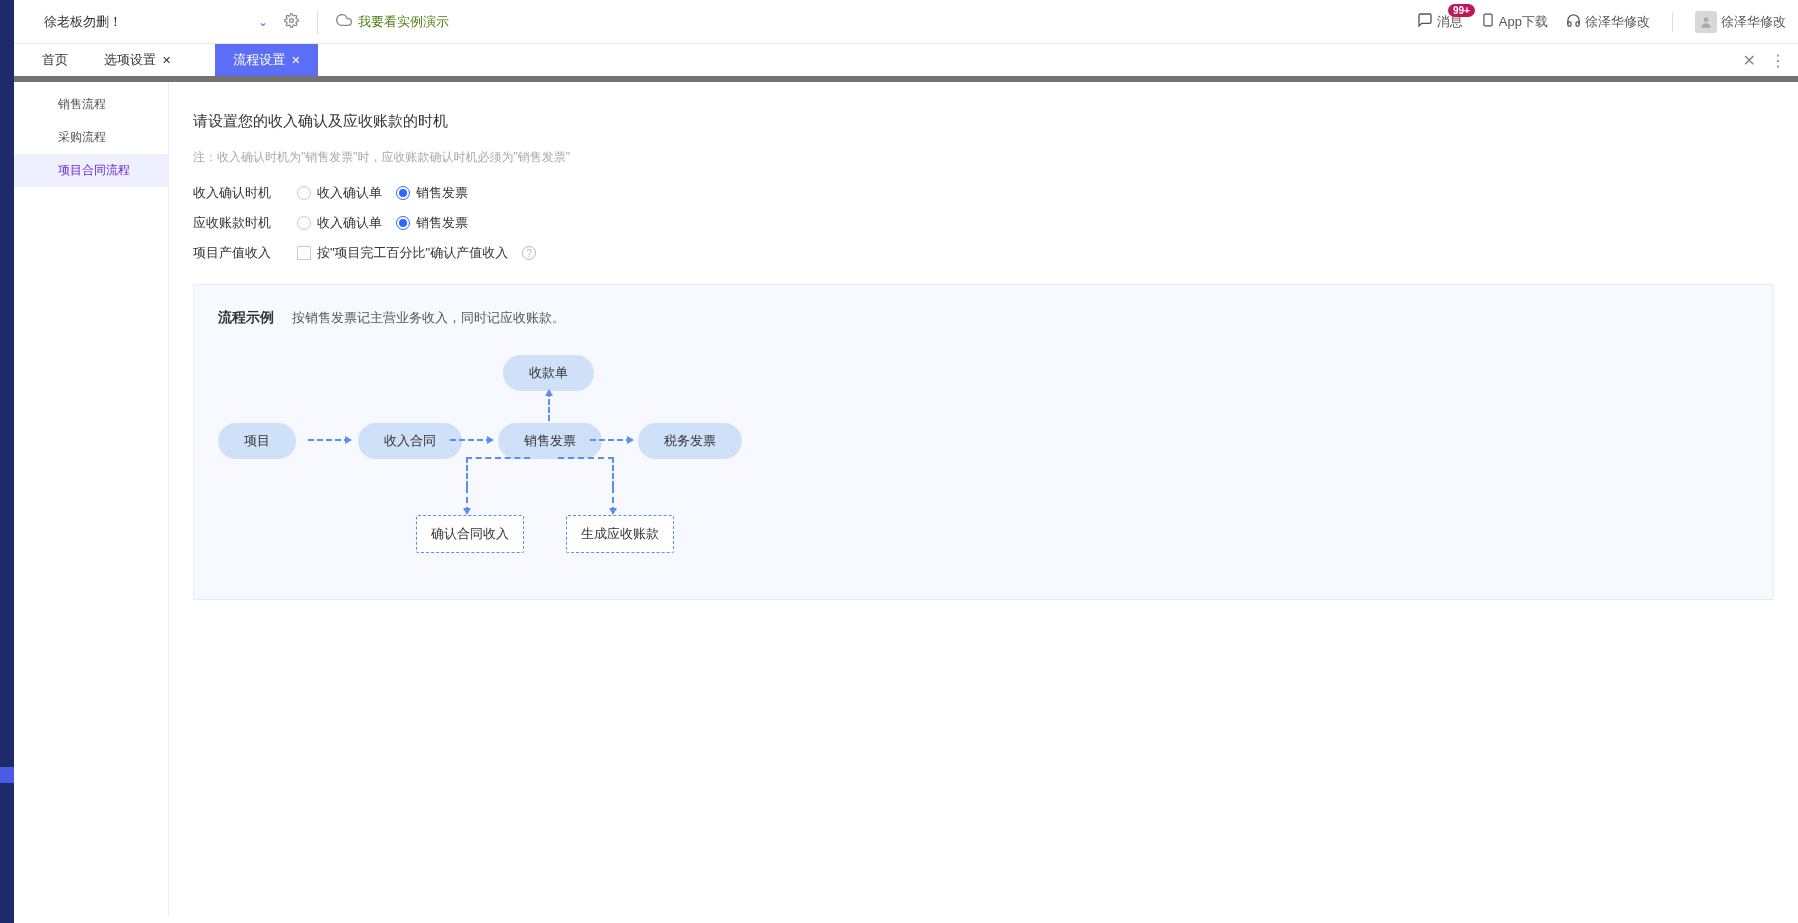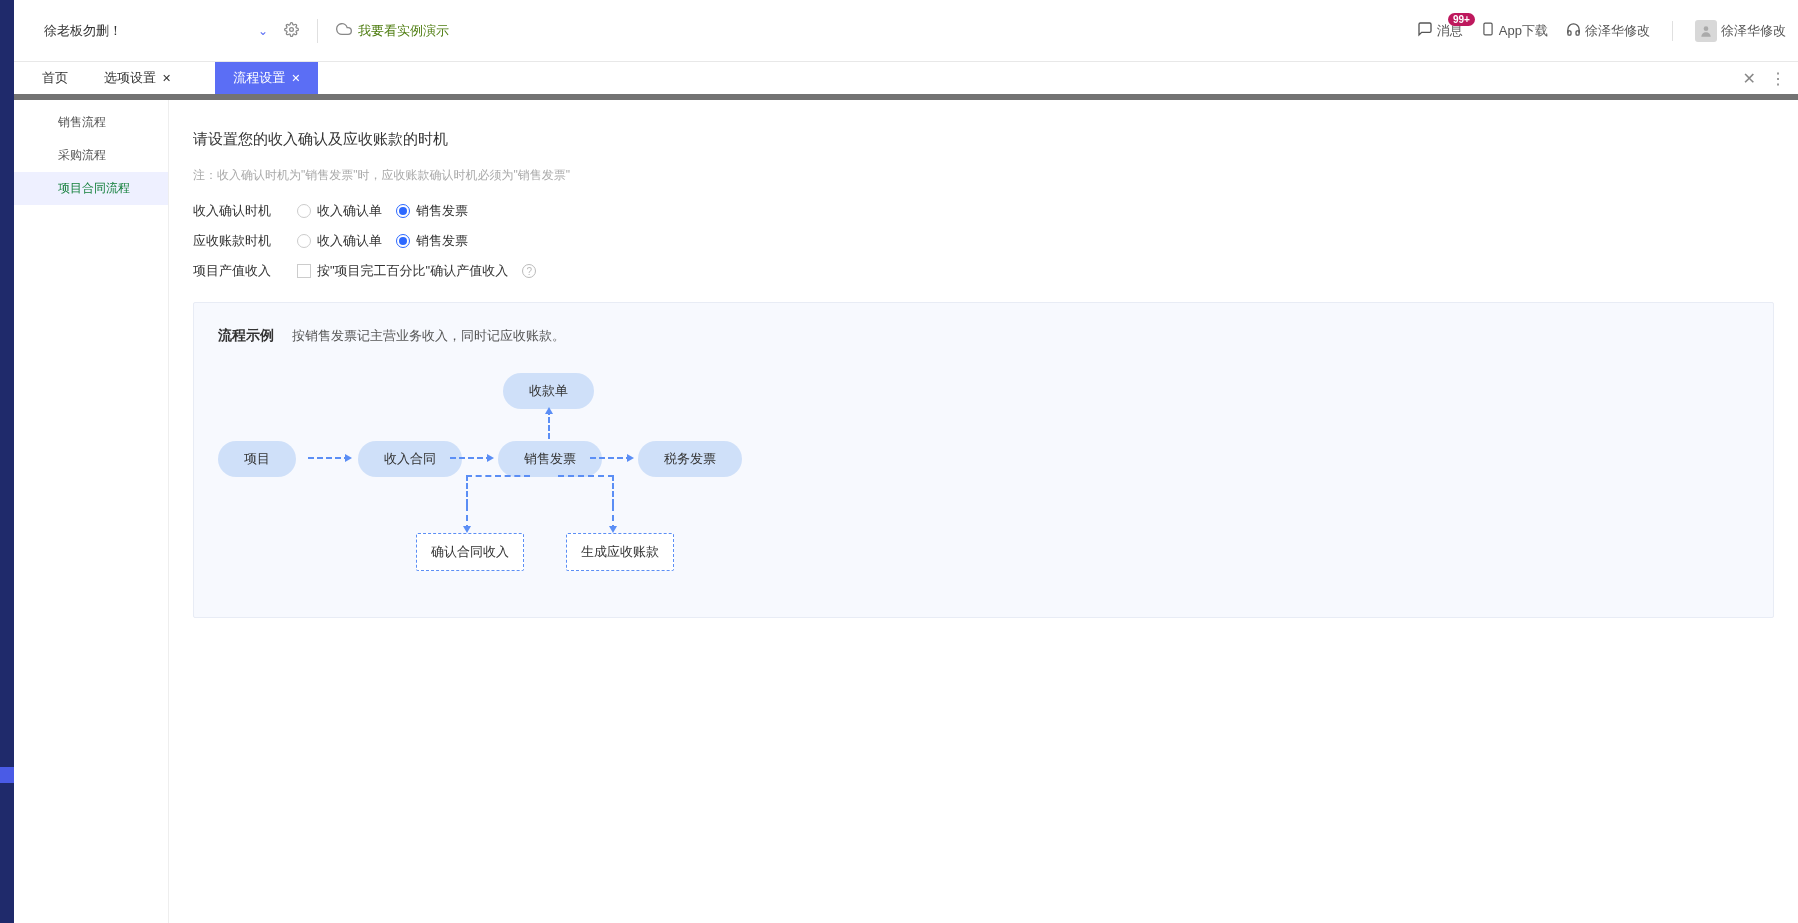--- a/index.html
+++ b/index.html
@@ -1,20 +1,20 @@
 <!DOCTYPE html>
 <html><head>
   <meta charset="utf-8">
   <style>
     * { margin: 0; padding: 0; box-sizing: border-box; }
     body { font-family: "Microsoft YaHei", "PingFang SC", sans-serif; font-size: 13px; color: #333; background: #fff; }
 
     
     .top-header {
-      height: 62px;
+      height: 44px;
       display: flex;
       align-items: center;
       padding: 0 12px;
       border-bottom: 1px solid #e8e8e8;
     }
     .left-strip {
       width: 14px;
       background: #1f2a6b;
       position: fixed;
       left: 0;
@@ -139,21 +139,21 @@
       padding-top: 6px;
     }
     .side-item {
       padding: 8px 0 8px 44px;
       cursor: pointer;
       color: #555;
       font-size: 12px;
     }
     .side-item.active {
       background: #eef0ff;
-      color: #15803d;
+      color: #6d28d9;
     }
     .main {
       flex: 1;
       padding: 30px 24px;
       overflow: auto;
     }
     .page-title {
       font-size: 15px;
       color: #333;
       font-weight: 500;

